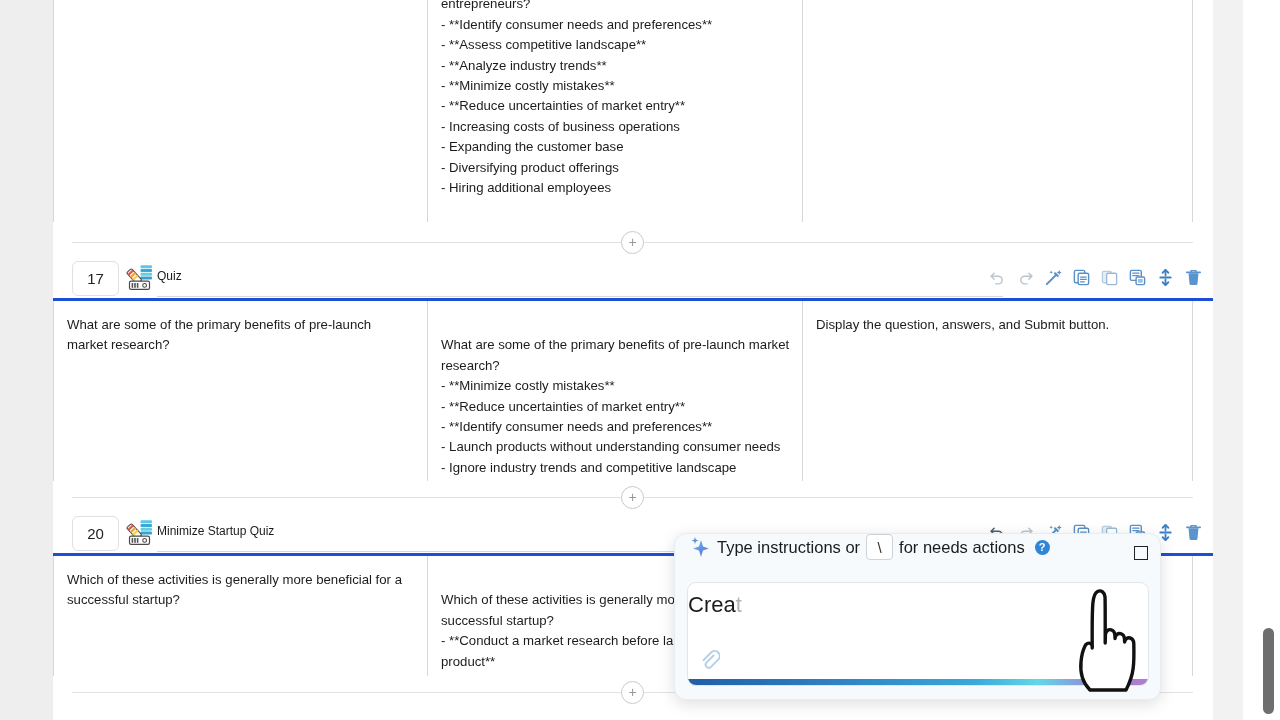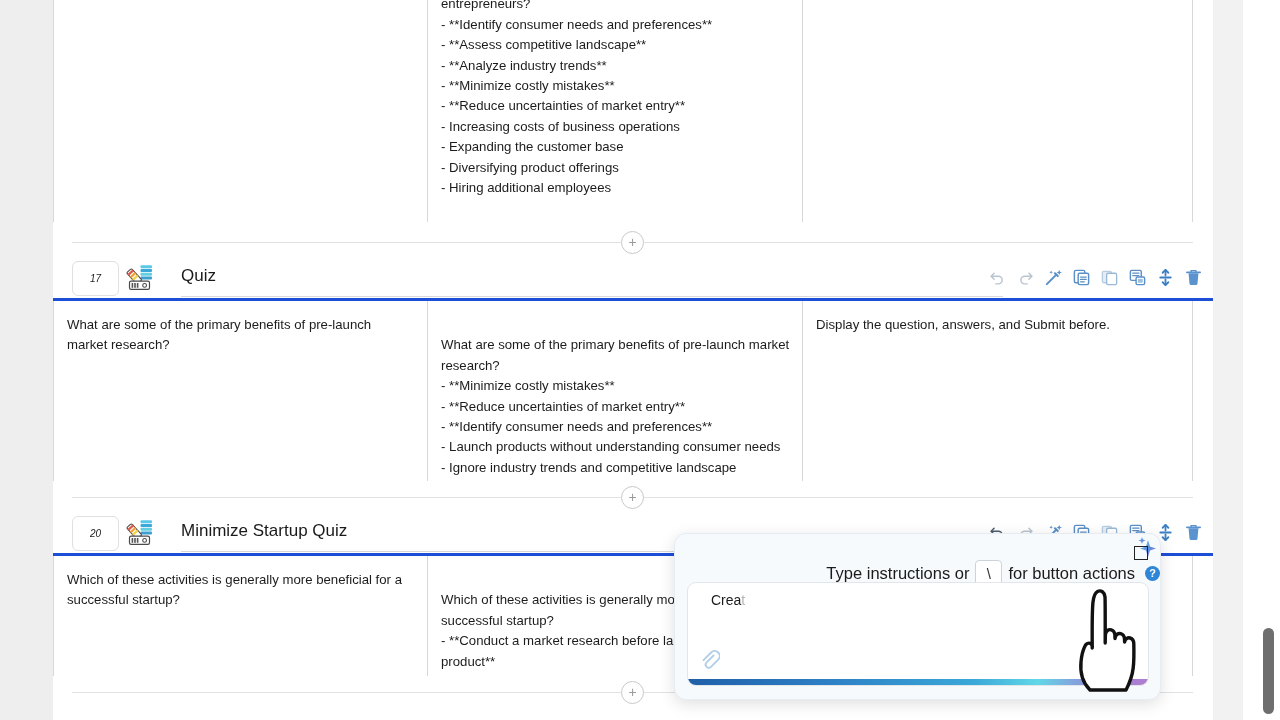--- a/index.html
+++ b/index.html
@@ -26,30 +26,30 @@
 
   
   .row{position:absolute;left:0;width:1160px;}
   .row-head{
     position:relative;height:42px;
   }
   .row-num{
     position:absolute;left:19px;top:5px;width:45px;height:33px;
     border:1px solid #e0e0e0;border-radius:6px;background:#fff;
     display:flex;align-items:center;justify-content:center;
-    font-size:10px;color:#222;font-style:italic;
+    font-size:15px;color:#222;
   }
   .row-icon{
     position:absolute;left:71px;top:4px;width:34px;height:34px;
     display:flex;align-items:center;justify-content:center;
   }
   .row-title{
-    position:absolute;left:128px;top:0;right:210px;height:40px;
+    position:absolute;left:104px;top:0;right:210px;height:40px;
     display:flex;align-items:center;
-    font-size:17px;color:#1a1a1a;
+    font-size:12px;color:#1a1a1a;
     border-bottom:1px solid #d8d8d8;
   }
   .row-tools{
     position:absolute;right:8px;top:6px;height:30px;
     display:flex;align-items:center;gap:5px;
   }
   .tool{
     width:23px;height:26px;display:flex;align-items:center;justify-content:center;
     cursor:pointer;
   }
@@ -87,21 +87,21 @@
 
   
   .ai-overlay{
     position:absolute;left:674px;top:533px;width:487px;height:167px;
     background:#f7fafd;border:1px solid #e6ecf2;border-radius:12px;
     box-shadow:0 4px 16px rgba(0,0,0,.13);
     box-sizing:border-box;
   }
   .ai-head{
     position:absolute;left:0;top:0;right:0;height:44px;
-    display:flex;align-items:flex-end;padding-left:12px;flex-direction:column;
+    display:flex;align-items:flex-start;padding-left:12px;
   }
   .ai-sparkle{width:26px;height:26px;flex:0 0 26px;display:flex;align-items:center;justify-content:center;}
   .ai-prompt{
     display:flex;align-items:center;gap:6px;
     font-size:16.5px;color:#1b1b1b;margin-left:4px;
   }
   .slash-key{
     display:inline-flex;align-items:center;justify-content:center;
     min-width:17px;height:24px;padding:0 4px;
     border:1px solid #ccd3da;border-radius:4px;background:#fff;
@@ -116,21 +116,21 @@
   .ai-expand{
     position:absolute;right:12px;top:12px;width:12px;height:12px;
     border:1.6px solid #222;cursor:pointer;
   }
   .ai-input{
     position:absolute;left:12px;top:48px;width:462px;height:104px;
     background:#fff;border:1px solid #e2e6ea;border-radius:9px;
     box-sizing:border-box;overflow:hidden;
   }
   .ai-text{
-    position:absolute;left:23px;top:9px;font-size:14px;color:#1b1b1b;
+    position:absolute;left:0;top:9px;font-size:22px;color:#1b1b1b;
   }
   .ai-text .ghost{color:#b4b4b4;}
   .ai-clip{
     position:absolute;left:12px;bottom:10px;width:22px;height:26px;
     cursor:pointer;
   }
   .ai-progress{
     position:absolute;left:0;bottom:0;width:100%;height:6px;
     background:linear-gradient(90deg,#1f5fa8 0%,#2d7fc4 30%,#3aa8d8 62%,#62d7e8 76%,#9a7fd4 90%,#b07fd0 100%);
   }
@@ -284,21 +284,21 @@
         <div class="cell c2" style="height:180px;white-space:pre-line;">
           <p>What are some of the primary benefits of pre-launch market research?
 - **Minimize costly mistakes**
 - **Reduce uncertainties of market entry**
 - **Identify consumer needs and preferences**
 - Launch products without understanding consumer needs
 - Ignore industry trends and competitive landscape
 - Increase likelihood of costly mistakes</p>
         </div>
         <div class="cell c3" style="height:180px;">
-          <p>Display the question, answers, and Submit before.</p>
+          <p>Display the question, answers, and Submit button.</p>
         </div>
       </div>
     </div>
 
     <div class="divider" style="top:524px;">
       <div class="dline"></div>
       <div class="plus">+</div>
     </div>
 
     <div class="row" style="top:551px;">
@@ -424,21 +424,21 @@
               <stop offset="100%" stop-color="#a87fe0"></stop>
             </linearGradient>
           </defs>
           <path d="M13 5 L15 11.5 L21 13.5 L15 15.5 L13 22 L11 15.5 L5 13.5 L11 11.5 Z" fill="url(#sg)"></path>
           <path d="M7 2 L7.9 4.6 L10.5 5.5 L7.9 6.4 L7 9 L6.1 6.4 L3.5 5.5 L6.1 4.6 Z" fill="url(#sg)"></path>
         </svg>
       </span>
       <span class="ai-prompt">
         <span>Type instructions or</span>
         <span class="slash-key">\</span>
-        <span>for button actions</span>
+        <span>for needs actions</span>
         <span class="help-dot">?</span>
       </span>
       <span class="ai-expand"></span>
     </div>
 
     <div class="ai-input">
       <div class="ai-text">
         <span>Crea</span><span class="ghost">t</span>
       </div>
       <div class="ai-clip">

